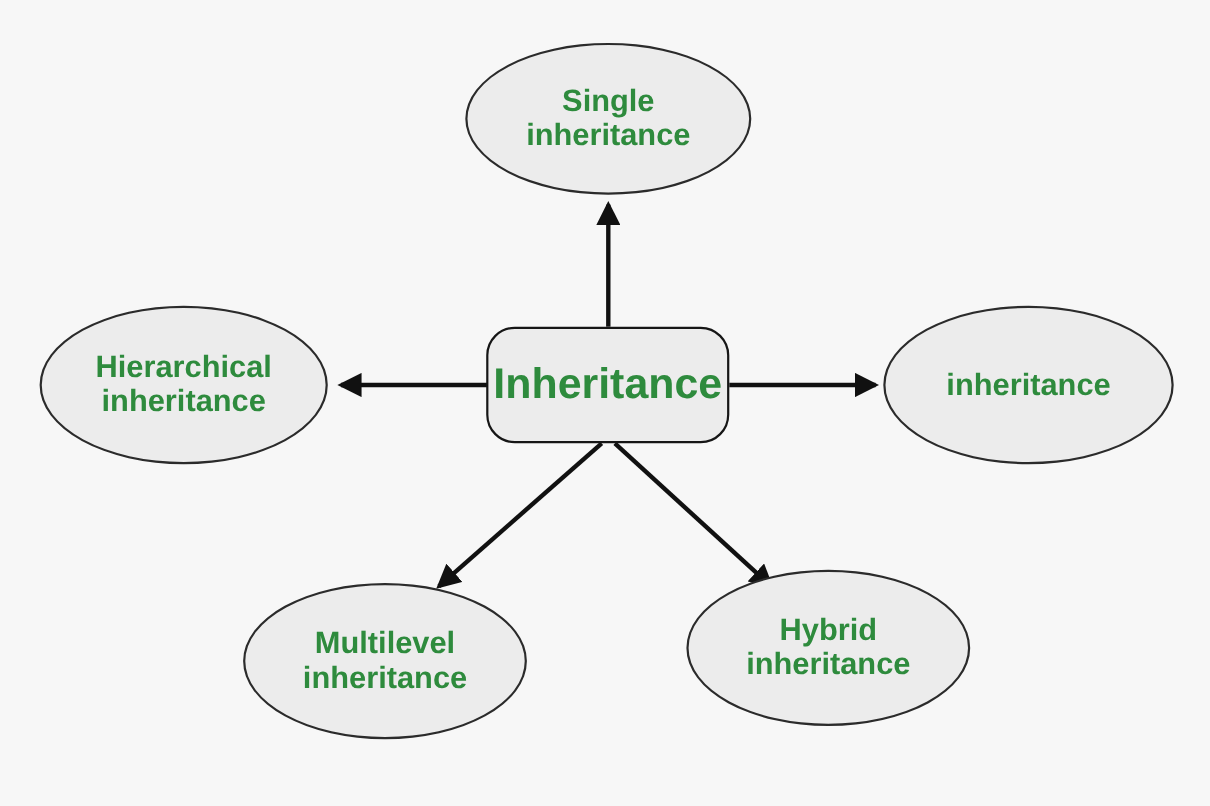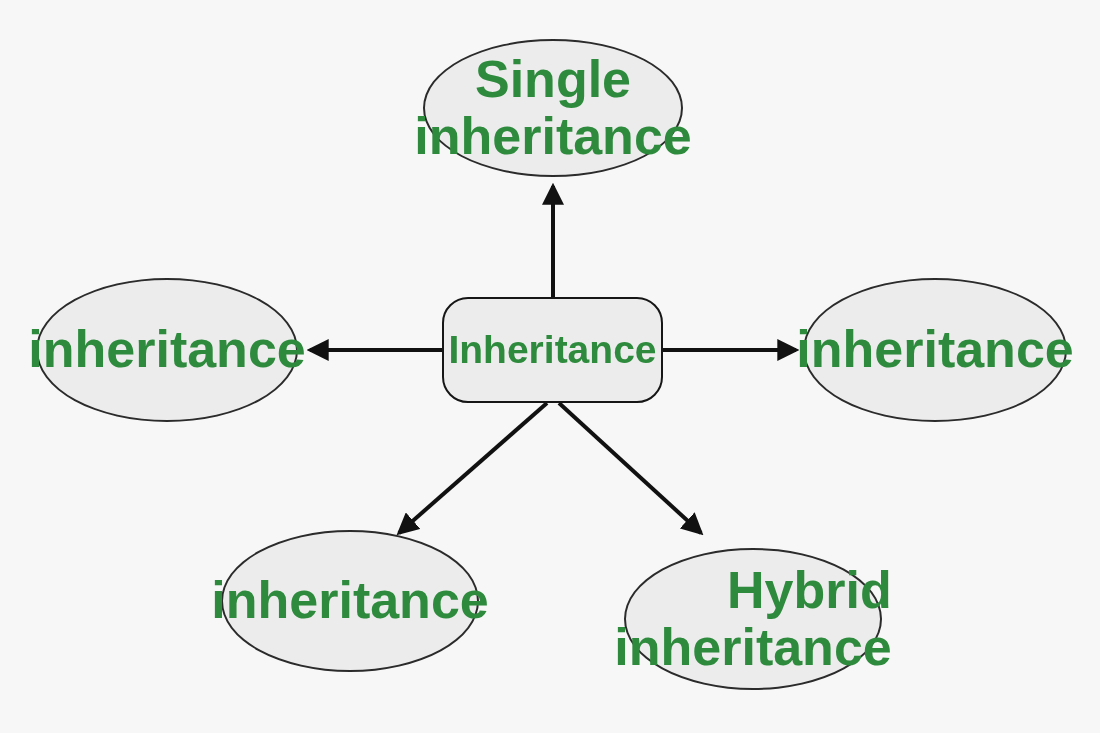--- a/index.html
+++ b/index.html
@@ -40,21 +40,21 @@
     border:2px solid var(--node-border);
     border-radius:50%;
   }
   .center-box{
     border:2.5px solid #161616;
     border-radius:26px;
   }
   .label{
     color:var(--green);
     font-weight:bold;
-    font-size:52px;
+    font-size:28px;
     line-height:1.1;
     letter-spacing:0px;
   }
   .label span{display:block;}
   .center-box .label{font-size:39px;}
 </style>
 </head>
 <body>
 
 <div class="canvas">
@@ -74,37 +74,39 @@
 
   <div class="node ellipse" style="left:423px; top:39px; width:260px; height:138px;">
     <div class="label">
       <span>Single</span>
       <span>inheritance</span>
     </div>
   </div>
 
   <div class="node ellipse" style="left:36px; top:278px; width:262px; height:144px;">
     <div class="label">
+      <span>Hierarchical</span>
       <span>inheritance</span>
     </div>
   </div>
 
   <div class="node ellipse" style="left:803px; top:278px; width:264px; height:144px;">
     <div class="label">
       <span>inheritance</span>
     </div>
   </div>
 
   <div class="node ellipse" style="left:221px; top:530px; width:258px; height:142px;">
     <div class="label">
+      <span>Multilevel</span>
       <span>inheritance</span>
     </div>
   </div>
 
-  <div class="node ellipse" style="left:624px; top:548px; width:258px; height:142px;text-align:right;">
+  <div class="node ellipse" style="left:624px; top:518px; width:258px; height:142px;">
     <div class="label">
       <span>Hybrid</span>
       <span>inheritance</span>
     </div>
   </div>
 
   <div class="node center-box" style="left:442px; top:297px; width:221px; height:106px;">
     <div class="label">
       <span>Inheritance</span>
     </div>

